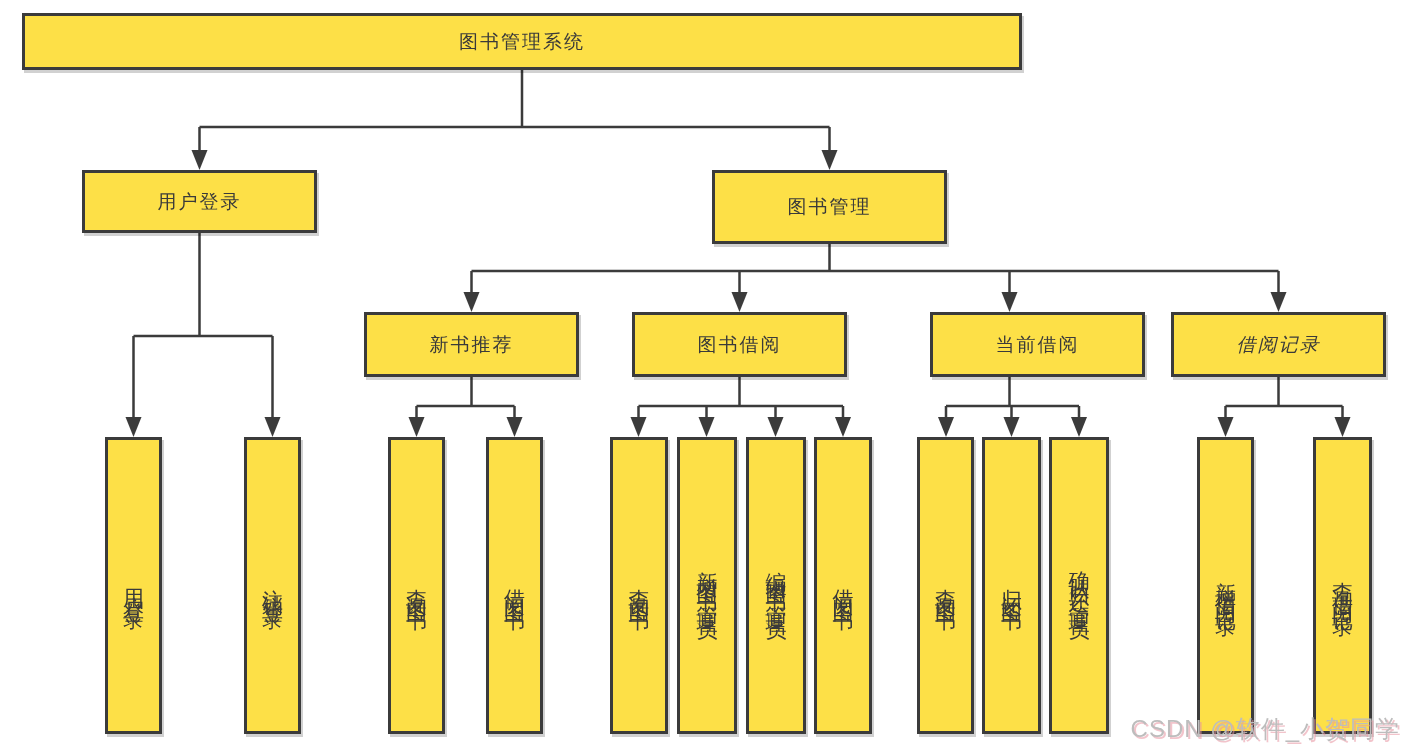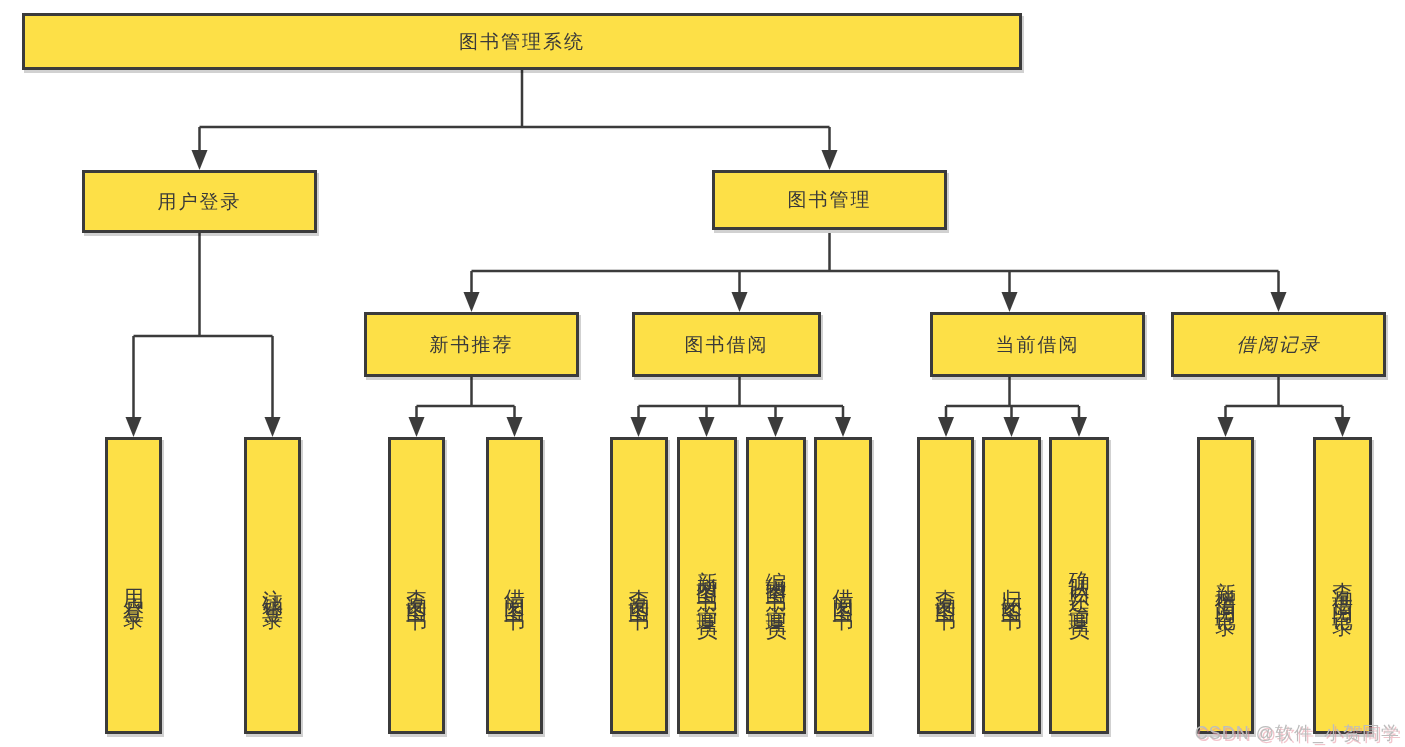--- a/index.html
+++ b/index.html
@@ -15,21 +15,21 @@
     font-size:19px; color:#3a3a3a; letter-spacing:2px;
     box-shadow:2px 3px 0 rgba(0,0,0,0.18);
     white-space:nowrap;
   }
   .vnode span {
     writing-mode:vertical-rl; text-orientation:mixed;
     font-size:21px; letter-spacing:7px; color:#3a3a3a;
   }
   .watermark {
     position:absolute; right:5px; bottom:2px;
-    font-size:18px; color:#bdbdbd;
+    font-size:24px; color:#bdbdbd;
     text-shadow:2px 2px 0 rgba(231,148,160,0.55);
     letter-spacing:1px;
   }
 </style>
 </head>
 <body>
 
 <div class="stage">
 
   <svg class="connectors" viewBox="0 0 1405 747" xmlns="http://www.w3.org/2000/svg">
@@ -68,24 +68,24 @@
       <polygon points="1003.5,417 1019.5,417 1011.5,437"></polygon>
       <polygon points="1071,417 1087,417 1079,437"></polygon>
       <polygon points="1217.5,417 1233.5,417 1225.5,437"></polygon>
       <polygon points="1334.5,417 1350.5,417 1342.5,437"></polygon>
     </g>
   </svg>
 
   <div class="node" style="left:22px; top:13px; width:1000px; height:57px;">图书管理系统</div>
 
   <div class="node" style="left:82px; top:170px; width:235px; height:63px;">用户登录</div>
-  <div class="node" style="left:712px; top:170px; width:235px; height:60px;">图书管理</div>
+  <div class="node" style="left:712px; top:170px; width:235px; height:74px;">图书管理</div>
 
   <div class="node" style="left:364px; top:312px; width:215px; height:65px;">新书推荐</div>
-  <div class="node" style="left:632px; top:312px; width:189px; height:65px;">图书借阅</div>
+  <div class="node" style="left:632px; top:312px; width:215px; height:65px;">图书借阅</div>
   <div class="node" style="left:902px; top:312px; width:215px; height:65px;margin-left:28px;">当前借阅</div>
   <div class="node" style="left:1171px; top:312px; width:215px; height:65px;font-style:italic;">借阅记录</div>
 
   <div class="node vnode" style="left:105px; top:437px; width:57px; height:297px;">
     <span>用户登录</span>
   </div>
   <div class="node vnode" style="left:244px; top:437px; width:57px; height:297px;">
     <span>注销登录</span>
   </div>
 

